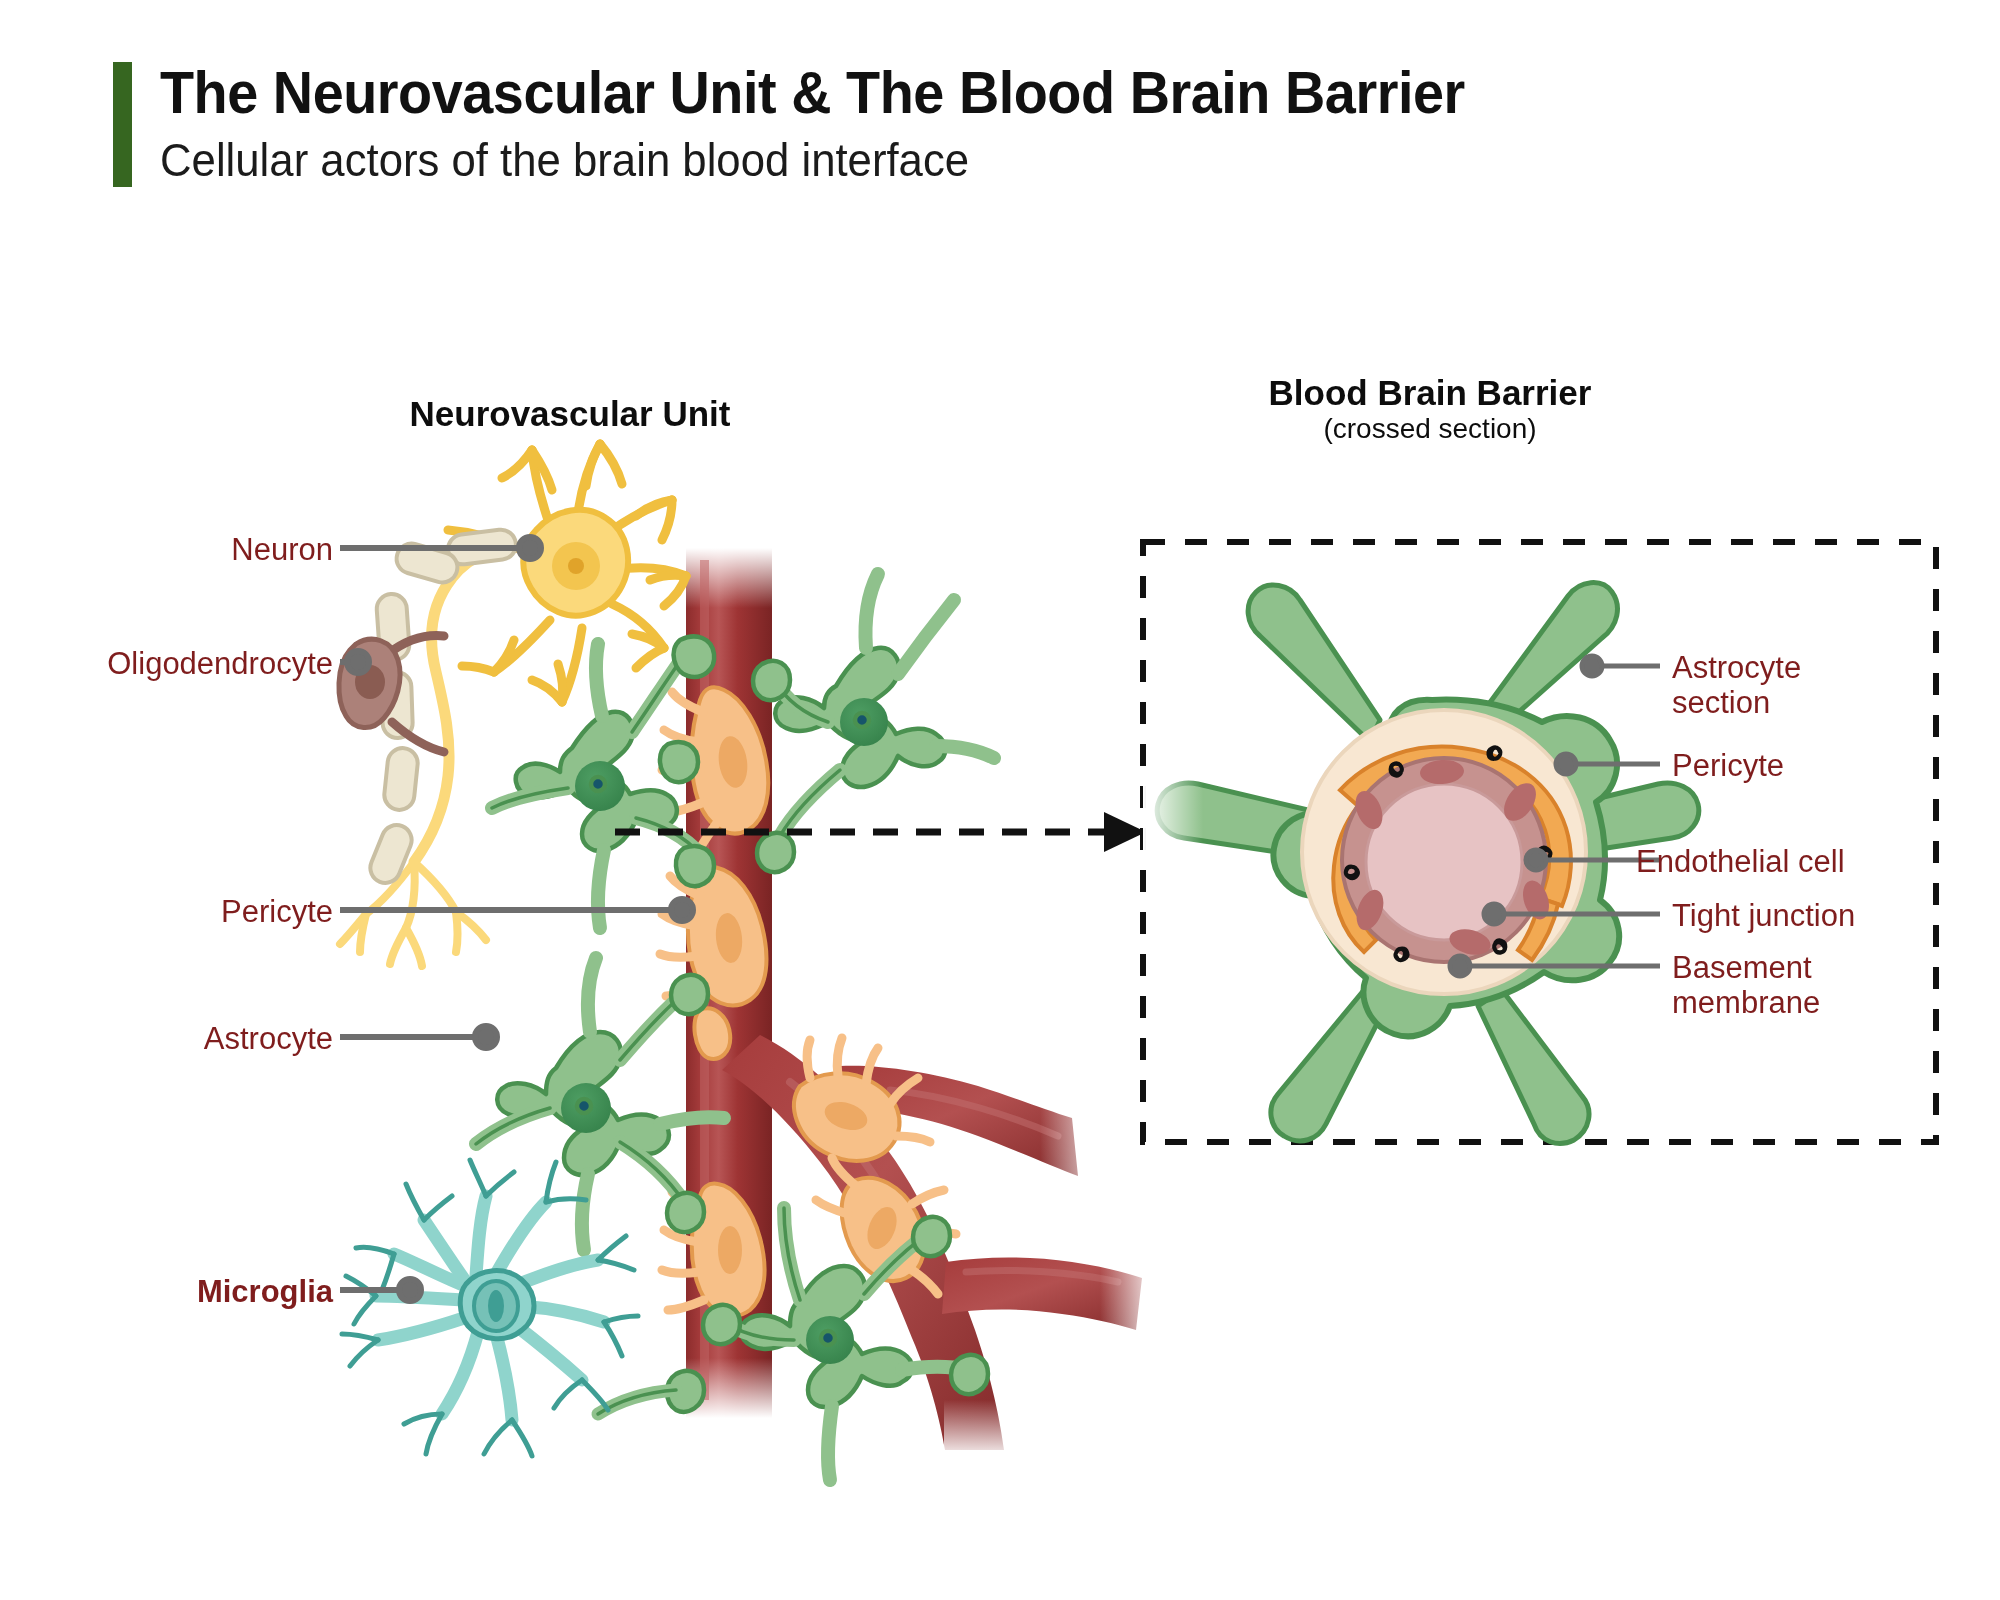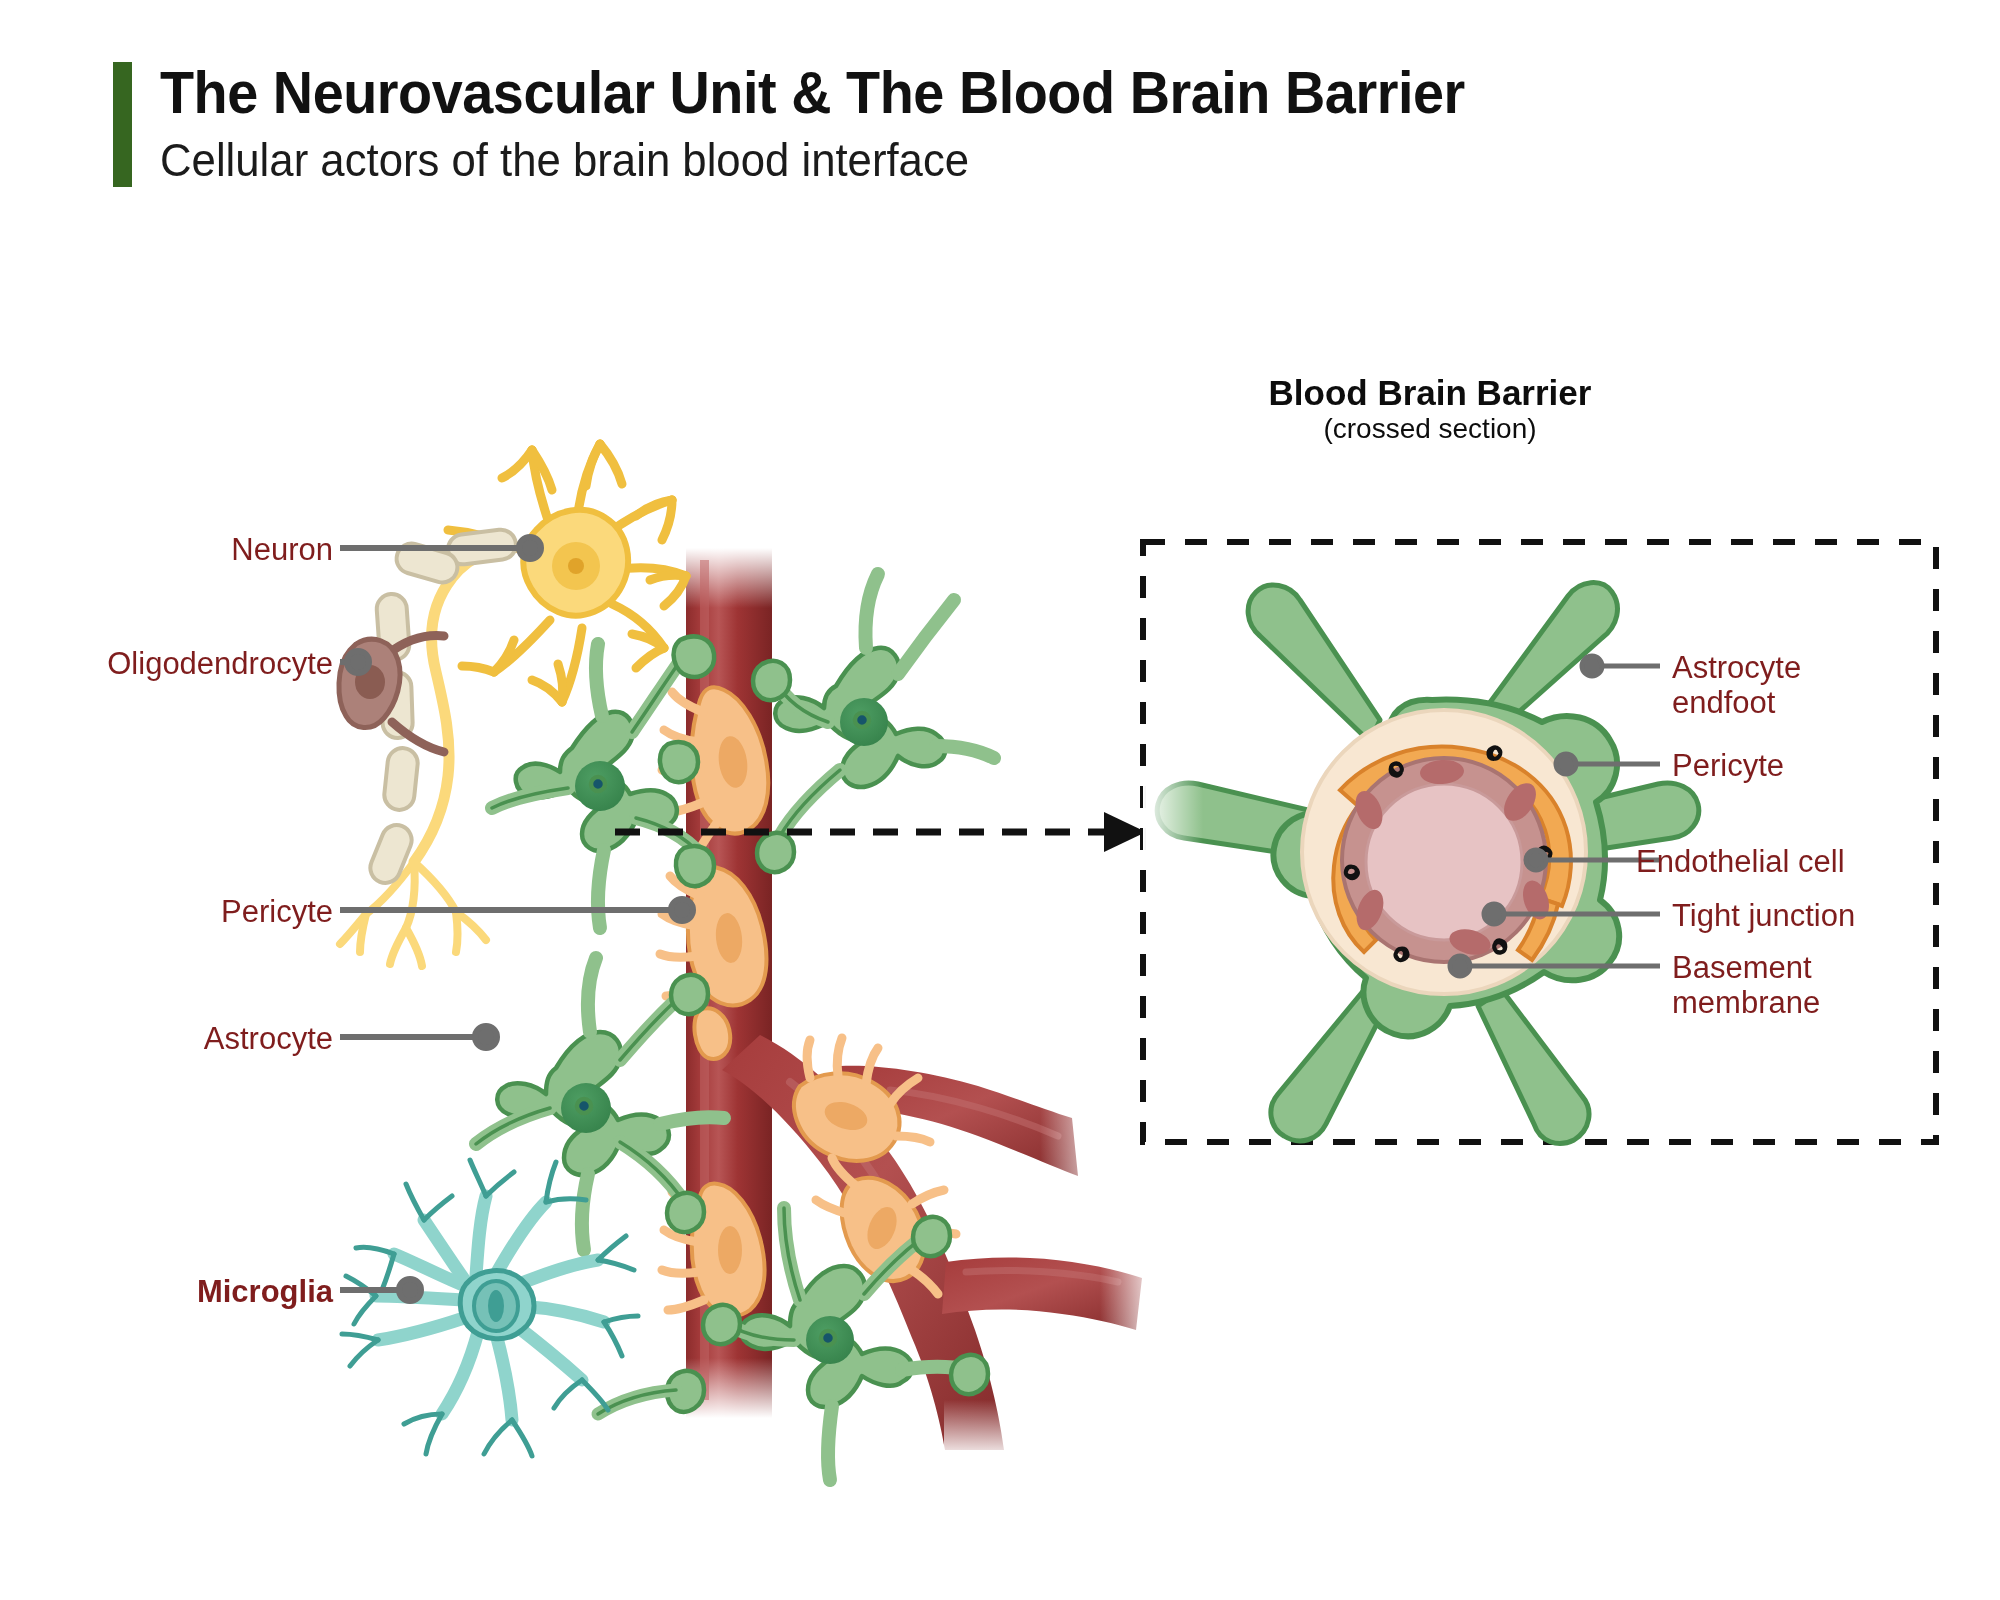--- a/index.html
+++ b/index.html
@@ -48,20 +48,23 @@
 <div id="stage">
 
   <div class="hdr">
     <div class="hdr-bar"></div>
     <div class="hdr-text">
       <div class="hdr-title">The Neurovascular Unit &amp; The Blood Brain Barrier</div>
       <div class="hdr-sub">Cellular actors of the brain blood interface</div>
     </div>
   </div>
 
+  <div class="sec-h" id="sec-nvu">
+    <div class="l1">Neurovascular Unit</div>
+  </div>
   <div class="sec-h" id="sec-bbb">
     <div class="l1">Blood Brain Barrier</div>
     <div class="l2">(crossed section)</div>
   </div>
 
   <svg class="ov" width="2000" height="1600" viewBox="0 0 2000 1600">
     <defs>
       <linearGradient id="gVessel" x1="0" y1="0" x2="1" y2="0">
         <stop offset="0%" stop-color="#8C2C2C"></stop>
         <stop offset="18%" stop-color="#A63C3C"></stop>
@@ -533,21 +536,21 @@
   </svg>
 
   <div class="lbl r" style="left:33px;top:532px;width:300px;">Neuron</div>
   <div class="lbl r" style="left:33px;top:646px;width:300px;">Oligodendrocyte</div>
   <div class="lbl r" style="left:33px;top:894px;width:300px;">Pericyte</div>
   <div class="lbl r" style="left:33px;top:1021px;width:300px;">Astrocyte</div>
   <div class="lbl r" style="left:33px;top:1274px;width:300px;font-weight:bold;">Microglia</div>
 
   <div class="lbl l" style="left:1672px;top:650px;">
     <div>Astrocyte</div>
-    <div>endfoot</div>
+    <div>section</div>
   </div>
   <div class="lbl l" style="left:1672px;top:748px;">Pericyte</div>
   <div class="lbl l" style="left:1636px;top:844px;">Endothelial cell</div>
   <div class="lbl l" style="left:1672px;top:898px;">Tight junction</div>
   <div class="lbl l" style="left:1672px;top:950px;">
     <div>Basement</div>
     <div>membrane</div>
   </div>
 
 </div>

